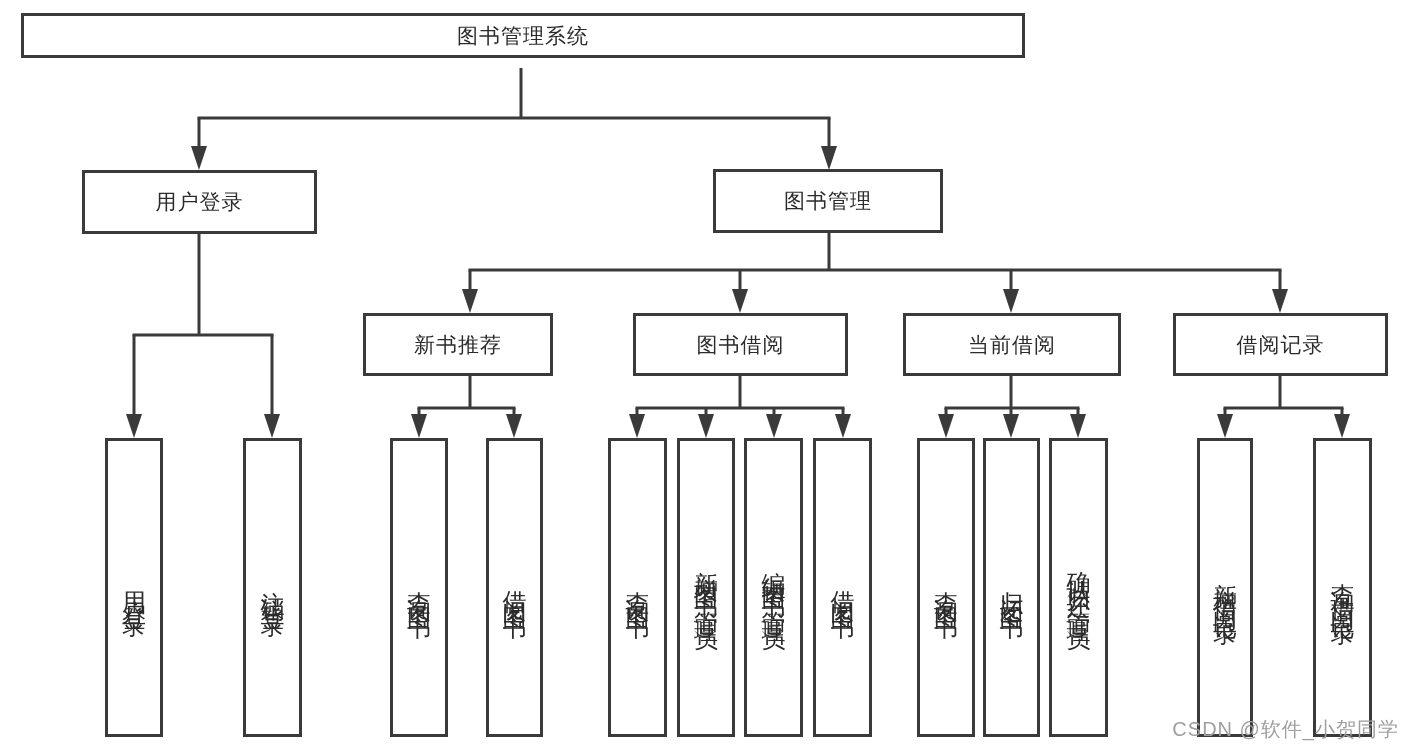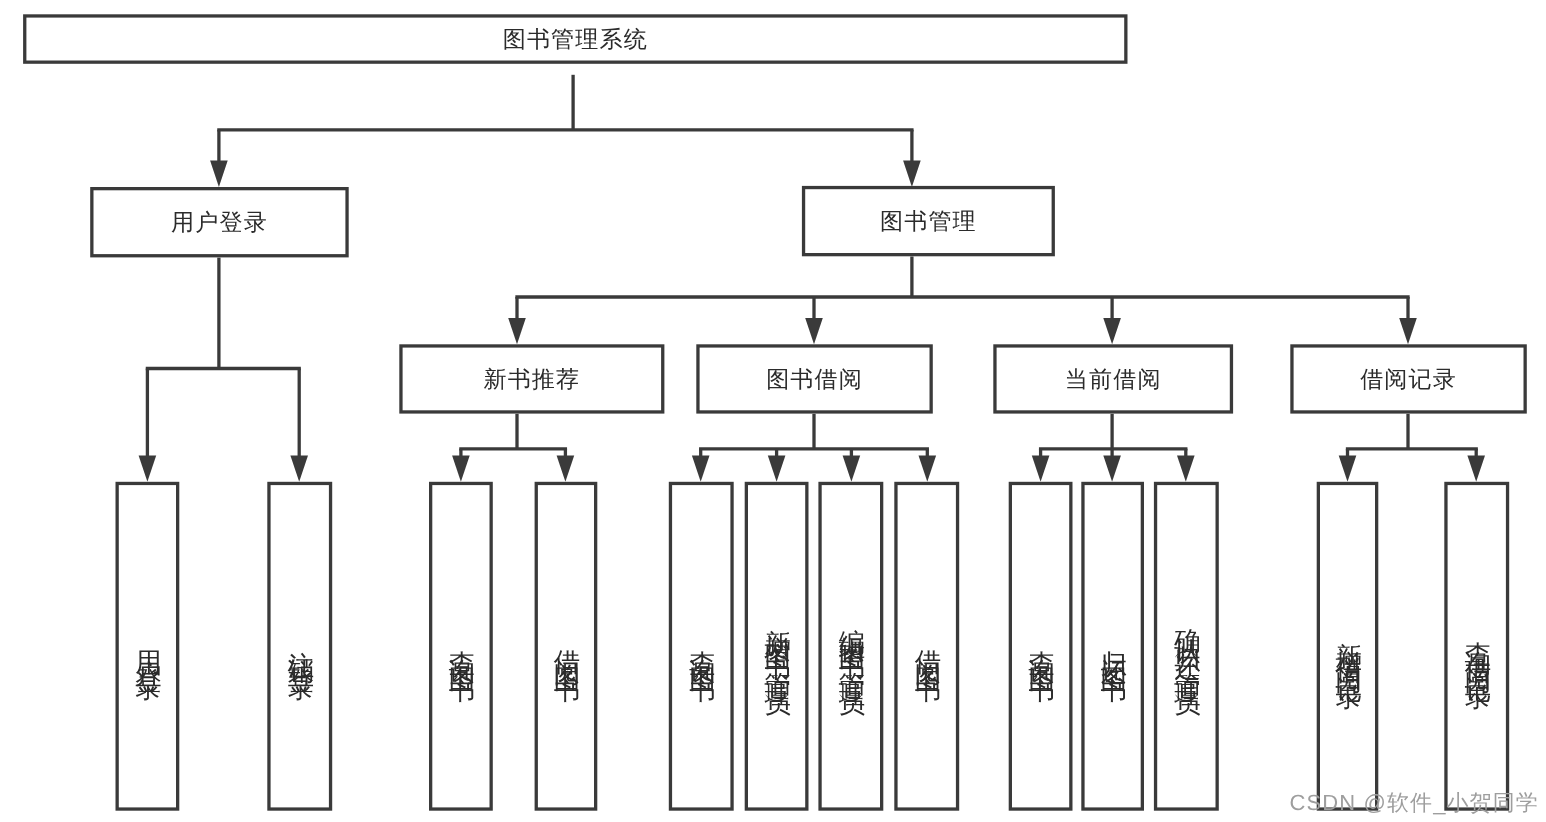--- a/index.html
+++ b/index.html
@@ -106,24 +106,24 @@
       <line x1="1342" y1="408" x2="1342" y2="420" stroke="#3a3a3a" stroke-width="3"></line>
       <polygon points="1334,414 1350,414 1342,438" fill="#3a3a3a"></polygon>
     </svg>
   <div>
       <div class="node h" style="left: 21px; top: 13px; width: 1004px; height: 45px;">
         <span class="label">图书管理系统</span>
       </div>
       <div class="node h" style="left: 82px; top: 170px; width: 235px; height: 64px;">
         <span class="label">用户登录</span>
       </div>
-      <div class="node h" style="left: 713px; top: 169px; width: 230px; height: 64px; margin-left: 16px;">
+      <div class="node h" style="left: 713px; top: 169px; width: 230px; height: 64px;">
         <span class="label">图书管理</span>
       </div>
-      <div class="node h" style="left: 363px; top: 313px; width: 241px; height: 63px;">
+      <div class="node h" style="left: 363px; top: 313px; width: 190px; height: 63px;">
         <span class="label">新书推荐</span>
       </div>
       <div class="node h" style="left: 633px; top: 313px; width: 215px; height: 63px;">
         <span class="label">图书借阅</span>
       </div>
       <div class="node h" style="left: 903px; top: 313px; width: 218px; height: 63px; align-items: center;">
         <span class="label">当前借阅</span>
       </div>
       <div class="node h" style="left: 1173px; top: 313px; width: 215px; height: 63px;">
         <span class="label">借阅记录</span>

